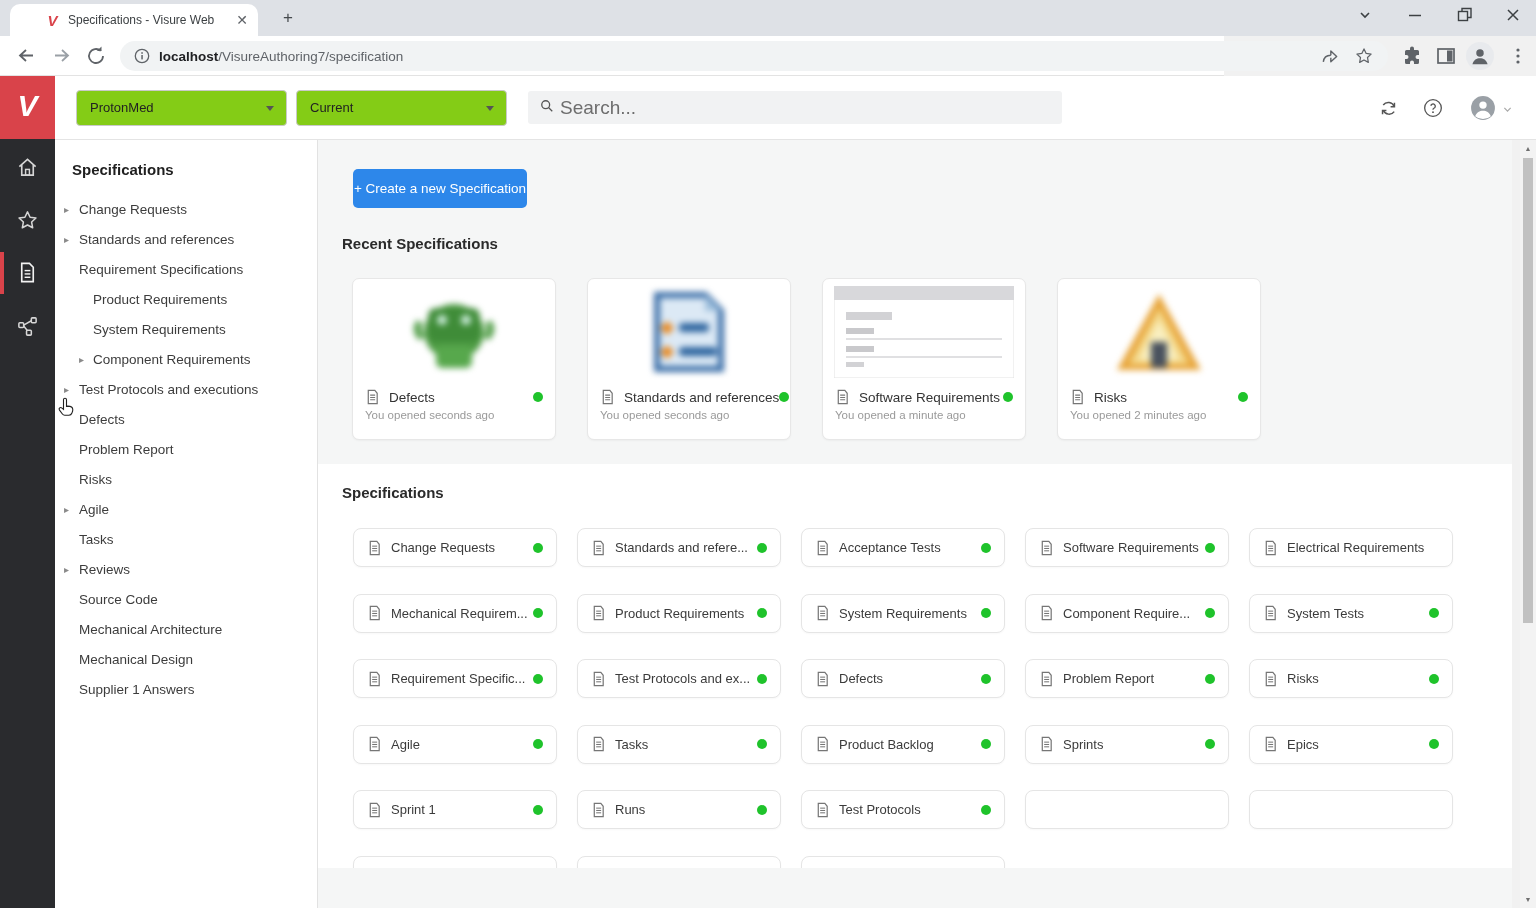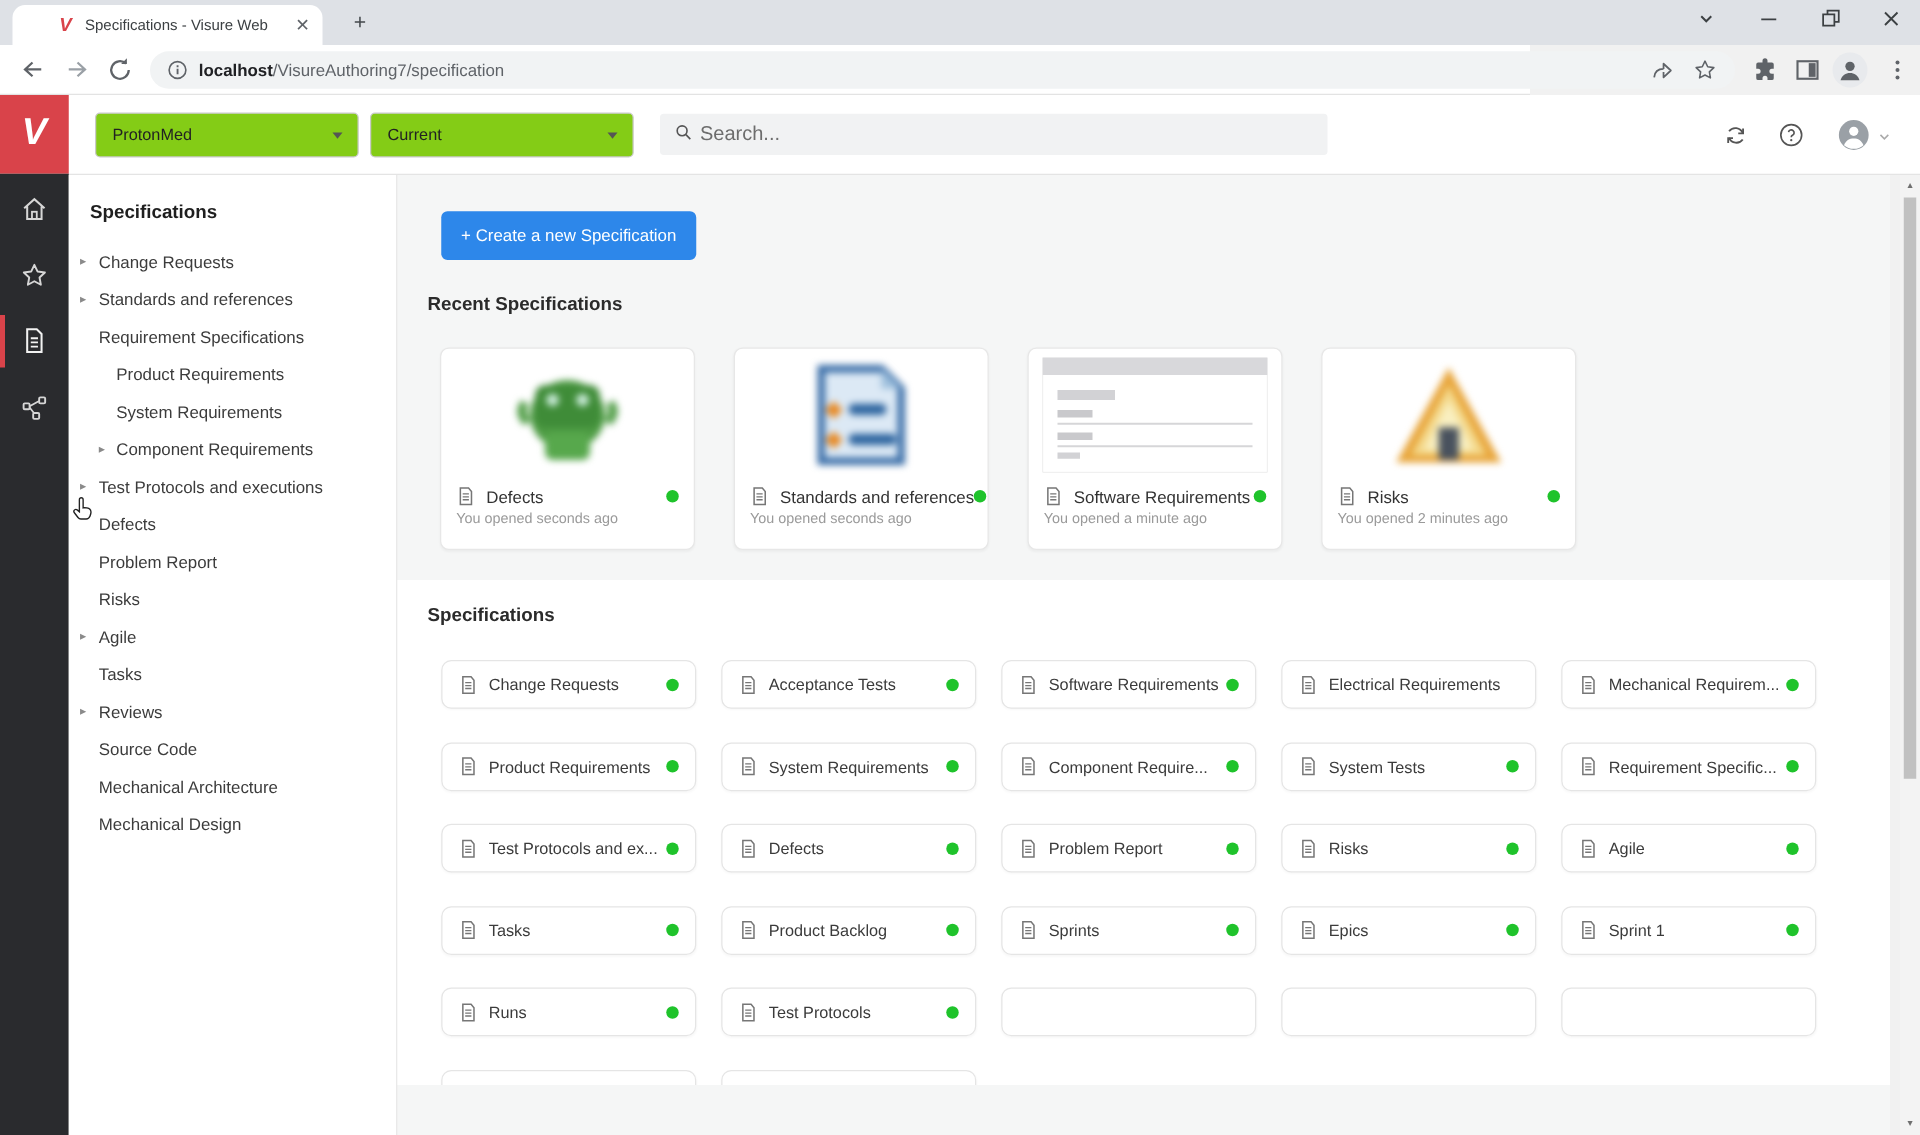--- a/index.html
+++ b/index.html
@@ -38,21 +38,21 @@
     color:#fff; font-weight:bold; font-style:italic; font-size:30px; text-align:center; line-height:60px; }
   .hdr-select { position:absolute; top:14px; width:211px; height:36px; border:1px solid #c9c9c9;
     border-radius:4px; background:#84cc16; font-size:13px; color:#222; line-height:34px;
     padding-left:13px; cursor:default; }
   .hdr-select .caret { position:absolute; right:12px; top:15px; width:0; height:0;
     border-left:4.5px solid transparent; border-right:4.5px solid transparent; border-top:5px solid #555; }
   #search-box { position:absolute; left:528px; top:15px; width:534px; height:33px; background:#f1f2f3;
     border:none; border-radius:3px; }
   #search-icon { position:absolute; left:540px; top:23px; }
   #search-input { position:absolute; left:560px; top:16px; width:480px; height:31px; border:none;
-    background:transparent; font-size:16px; color:#0369a1; outline:none;
+    background:transparent; font-size:19px; color:#0369a1; outline:none;
     font-family:"Liberation Sans","DejaVu Sans",sans-serif; }
   #search-input::placeholder { color:#6d6d6d; }
   .hdr-right-ic { position:absolute; top:98px; }
 
   
   #rail { position:absolute; left:0; top:139px; width:55px; height:769px; background:#2a2b2e; }
   .rail-ic { position:absolute; left:16px; width:23px; height:23px; }
   #rail-active-bar { position:absolute; left:0; top:113px; width:4px; height:42px; background:#d9434a; }
 
   
@@ -61,21 +61,21 @@
   #nav-heading { position:absolute; left:17px; top:21px; font-size:15px; font-weight:bold; color:#1f1f1f; }
   #nav-list { position:absolute; left:0; top:55px; width:100%; }
   .nav-item { position:relative; height:30px; line-height:30px; font-size:13.5px; color:#3c3c3c;
     padding-left:24px; cursor:default; white-space:nowrap; }
   .nav-item.lvl2 { padding-left:38px; }
   .nav-item .exp { position:absolute; left:9px; top:0; font-size:10px; color:#8a8a8a; }
   .nav-item.lvl2 .exp { left:24px; }
 
   
   #main { position:absolute; left:318px; top:140px; width:1194px; height:768px; background:#f5f6f6; }
-  #create-btn { position:absolute; left:35px; top:29px; width:204px; height:39px; background:#2d87ea;
+  #create-btn { position:absolute; left:35px; top:29px; width:174px; height:39px; background:#2d87ea;
     color:#fff; border:none; border-radius:5px; font-size:13.5px;
     font-family:"Liberation Sans","DejaVu Sans",sans-serif; cursor:pointer; }
   #recent-heading { position:absolute; left:24px; top:95px; font-size:15px; font-weight:bold; color:#2b2b2b; }
   #cards { position:absolute; left:34px; top:138px; display:grid; grid-template-columns:repeat(4,204px);
     column-gap:31px; }
   .card { height:162px; background:#fff; border:1px solid #e7e7e7; border-radius:7px;
     box-shadow:0 1px 2px rgba(0,0,0,.04); overflow:hidden; position:relative; }
   .card-thumb { height:106px; display:flex; align-items:center; justify-content:center; }
   .card-thumb svg { filter:blur(3px); }
   .card-thumb.t-doc-preview svg { filter:none; }
@@ -252,20 +252,21 @@
       <div class="nav-item lvl1"><span class="exp">▸</span><span>Test Protocols and executions</span></div>
       <div class="nav-item lvl1"><span>Defects</span></div>
       <div class="nav-item lvl1"><span>Problem Report</span></div>
       <div class="nav-item lvl1"><span>Risks</span></div>
       <div class="nav-item lvl1"><span class="exp">▸</span><span>Agile</span></div>
       <div class="nav-item lvl1"><span>Tasks</span></div>
       <div class="nav-item lvl1"><span class="exp">▸</span><span>Reviews</span></div>
       <div class="nav-item lvl1"><span>Source Code</span></div>
       <div class="nav-item lvl1"><span>Mechanical Architecture</span></div>
       <div class="nav-item lvl1"><span>Mechanical Design</span></div>
+      <div class="nav-item lvl1"><span>Supplier 1 Answers</span></div>
     </div>
 </div>
 
 <svg id="hand-cursor" width="24" height="26" viewBox="0 0 24 26">
   <path d="M9 3.2c.9 0 1.5.7 1.5 1.5v6.6l1.2-.2c2.6 0 5.1 1 5.1 3.6 0 1-.4 2.2-.8 3.2-.5 1.3-.8 2.3-3 2.3h-4.3c-1 0-1.7-.4-2.3-1.2l-2.9-3.8c-.6-.8-.5-1.8.3-2.4.6-.5 1.5-.3 2.2.3l1.5 1.3V4.7c0-.8.6-1.5 1.5-1.5z" fill="#fff" stroke="#222" stroke-width="1.1"></path>
 </svg>
 
 <div id="main">
   <button id="create-btn">+ Create a new Specification</button>
   <div id="recent-heading">Recent Specifications</div>
@@ -377,20 +378,30 @@
           <span class="tile-label">Change Requests</span>
           <span class="dot"></span>
         </div>
         <div class="tile">
           <svg width="15" height="16" viewBox="0 0 16 17" style="flex:none">
             <path d="M3.5 1.5 h7 l2.5 3 v11 h-9.5 z" fill="none" stroke="#767676" stroke-width="1.3"></path>
             <line x1="5.5" y1="6.5" x2="10.8" y2="6.5" stroke="#767676" stroke-width="1.1"></line>
             <line x1="5.5" y1="9" x2="10.8" y2="9" stroke="#767676" stroke-width="1.1"></line>
             <line x1="5.5" y1="11.5" x2="10.8" y2="11.5" stroke="#767676" stroke-width="1.1"></line>
           </svg>
+          <span class="tile-label">Standards and refere...</span>
+          <span class="dot"></span>
+        </div>
+        <div class="tile">
+          <svg width="15" height="16" viewBox="0 0 16 17" style="flex:none">
+            <path d="M3.5 1.5 h7 l2.5 3 v11 h-9.5 z" fill="none" stroke="#767676" stroke-width="1.3"></path>
+            <line x1="5.5" y1="6.5" x2="10.8" y2="6.5" stroke="#767676" stroke-width="1.1"></line>
+            <line x1="5.5" y1="9" x2="10.8" y2="9" stroke="#767676" stroke-width="1.1"></line>
+            <line x1="5.5" y1="11.5" x2="10.8" y2="11.5" stroke="#767676" stroke-width="1.1"></line>
+          </svg>
           <span class="tile-label">Acceptance Tests</span>
           <span class="dot"></span>
         </div>
         <div class="tile">
           <svg width="15" height="16" viewBox="0 0 16 17" style="flex:none">
             <path d="M3.5 1.5 h7 l2.5 3 v11 h-9.5 z" fill="none" stroke="#767676" stroke-width="1.3"></path>
             <line x1="5.5" y1="6.5" x2="10.8" y2="6.5" stroke="#767676" stroke-width="1.1"></line>
             <line x1="5.5" y1="9" x2="10.8" y2="9" stroke="#767676" stroke-width="1.1"></line>
             <line x1="5.5" y1="11.5" x2="10.8" y2="11.5" stroke="#767676" stroke-width="1.1"></line>
           </svg>

